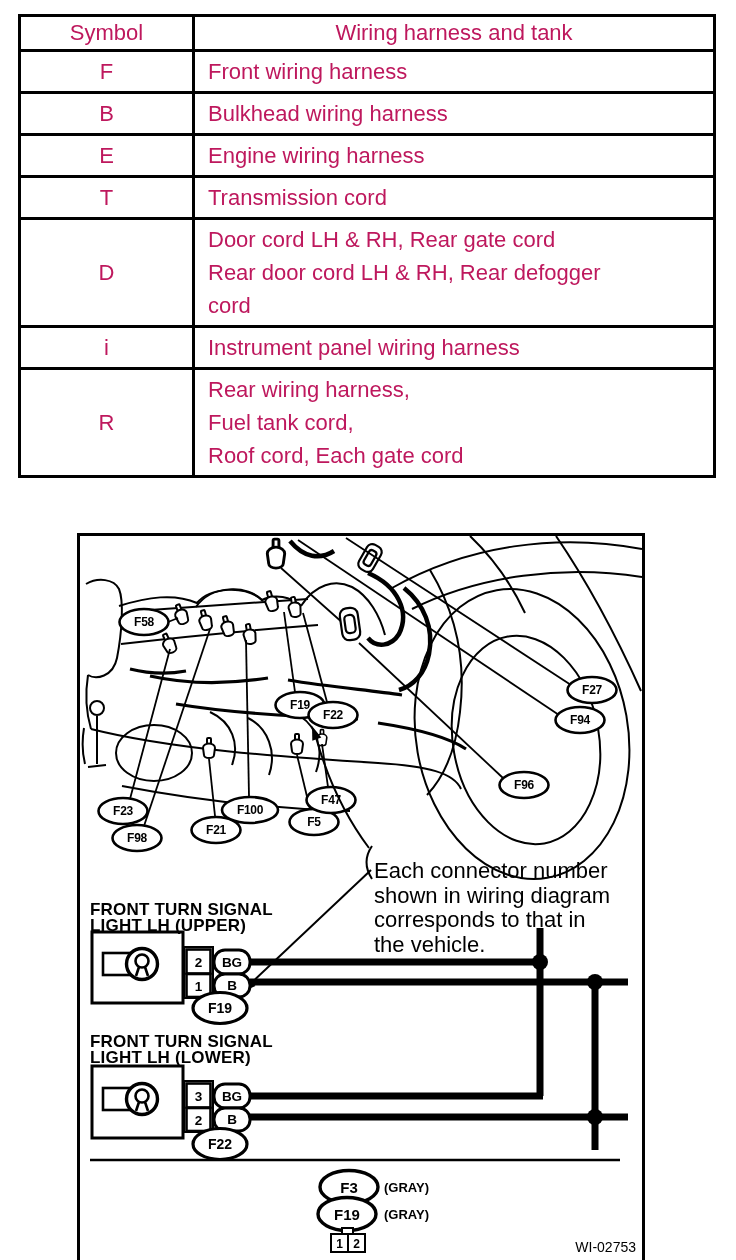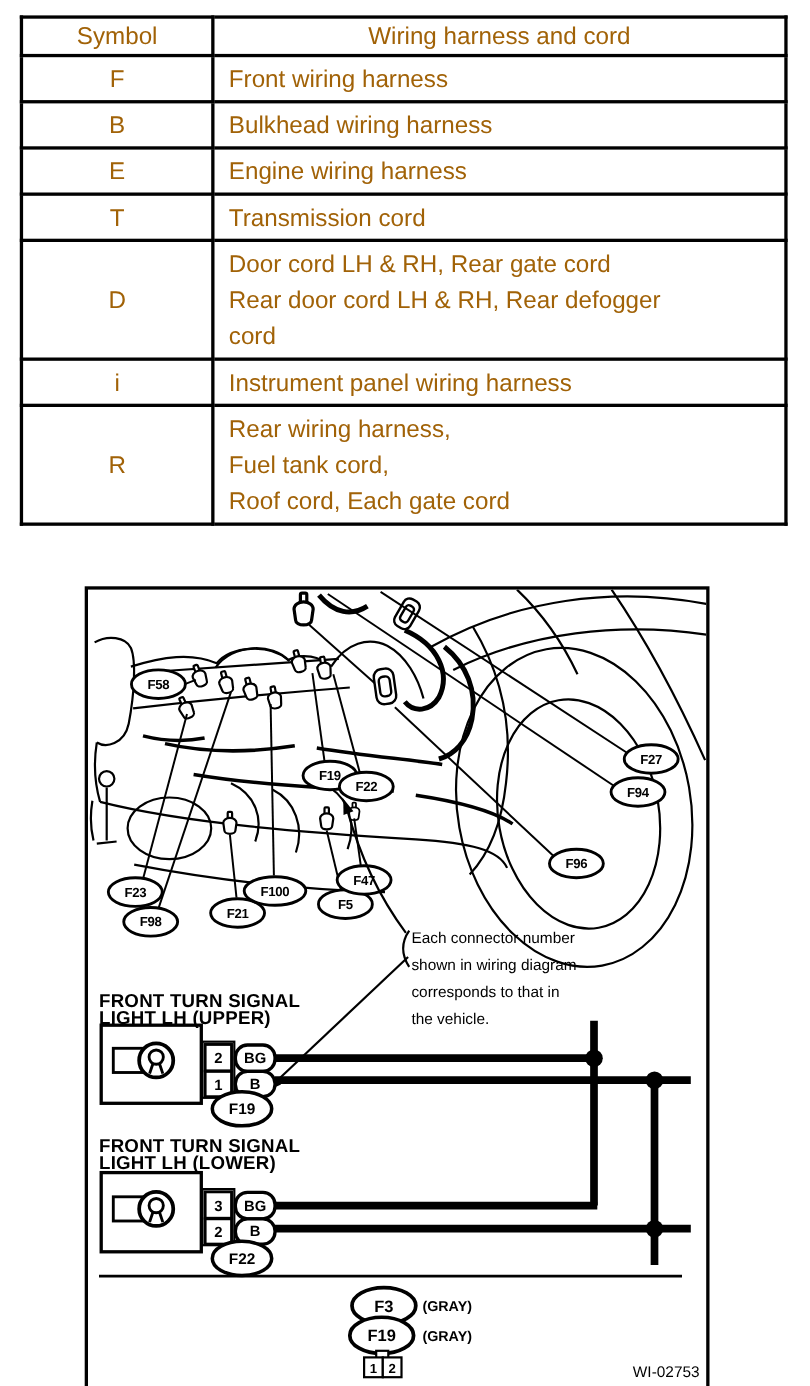--- a/index.html
+++ b/index.html
@@ -2,30 +2,30 @@
 <html><head>
 <meta charset="utf-8">
 <style>
   html,body{margin:0;padding:0;background:#ffffff;}
   .page{position:relative;width:736px;height:1260px;background:#fff;overflow:hidden;
         font-family:"Liberation Sans",sans-serif;color:#000;}
   
   table.sym{position:absolute;left:18px;top:14px;width:698px;border-collapse:collapse;
             table-layout:fixed;}
   table.sym th,table.sym td{border:3px solid #000;font-size:22px;font-weight:normal;
-            color:#a16207;background:#fff;}
+            color:#be185d;background:#fff;}
   table.sym col.c1{width:174px;}
   table.sym th{height:32px;text-align:center;padding:0;}
   td.sym-cell{text-align:center;vertical-align:middle;}
   td.desc-cell{text-align:left;vertical-align:middle;padding:3px 8px 3px 13px;
                white-space:pre-line;line-height:33px;}
   
   .fig{position:absolute;left:77px;top:505px;width:562px;height:727px;border:3px solid #000;margin-top:28px;}
   .fig svg{position:absolute;left:0;top:0;}
-  .note{position:absolute;left:294px;top:304px;width:268px;font-size:14px;line-height:24.5px;
+  .note{position:absolute;left:294px;top:323px;width:268px;font-size:22px;line-height:24.5px;
         white-space:pre-line;}
   .complabel{position:absolute;font-size:17px;font-weight:bold;line-height:15.5px;
         white-space:pre-line;letter-spacing:.2px;}
   .figno{position:absolute;right:6px;top:703px;font-size:14px;}
   
   .ln{stroke:#000;fill:none;stroke-width:2;}
   .thick{stroke:#000;fill:none;stroke-width:4.5;}
   .shade{stroke:#000;fill:none;stroke-width:3.2;}
   .leader{stroke:#000;fill:none;stroke-width:1.8;}
   .oval{fill:#fff;stroke:#000;stroke-width:2.6;}
@@ -52,21 +52,21 @@
 <div class="page">
 
   <table class="sym">
     <colgroup>
         <col class="c1">
         <col>
       </colgroup>
     <thead>
       <tr>
         <th>Symbol</th>
-        <th>Wiring harness and cord</th>
+        <th>Wiring harness and tank</th>
       </tr>
     </thead>
     <tbody id="sym-body">
         <tr style="height: 35px;">
           <td class="sym-cell">F</td>
           <td class="desc-cell">Front wiring harness</td>
         </tr>
         <tr style="height: 35px;">
           <td class="sym-cell">B</td>
           <td class="desc-cell">Bulkhead wiring harness</td>

